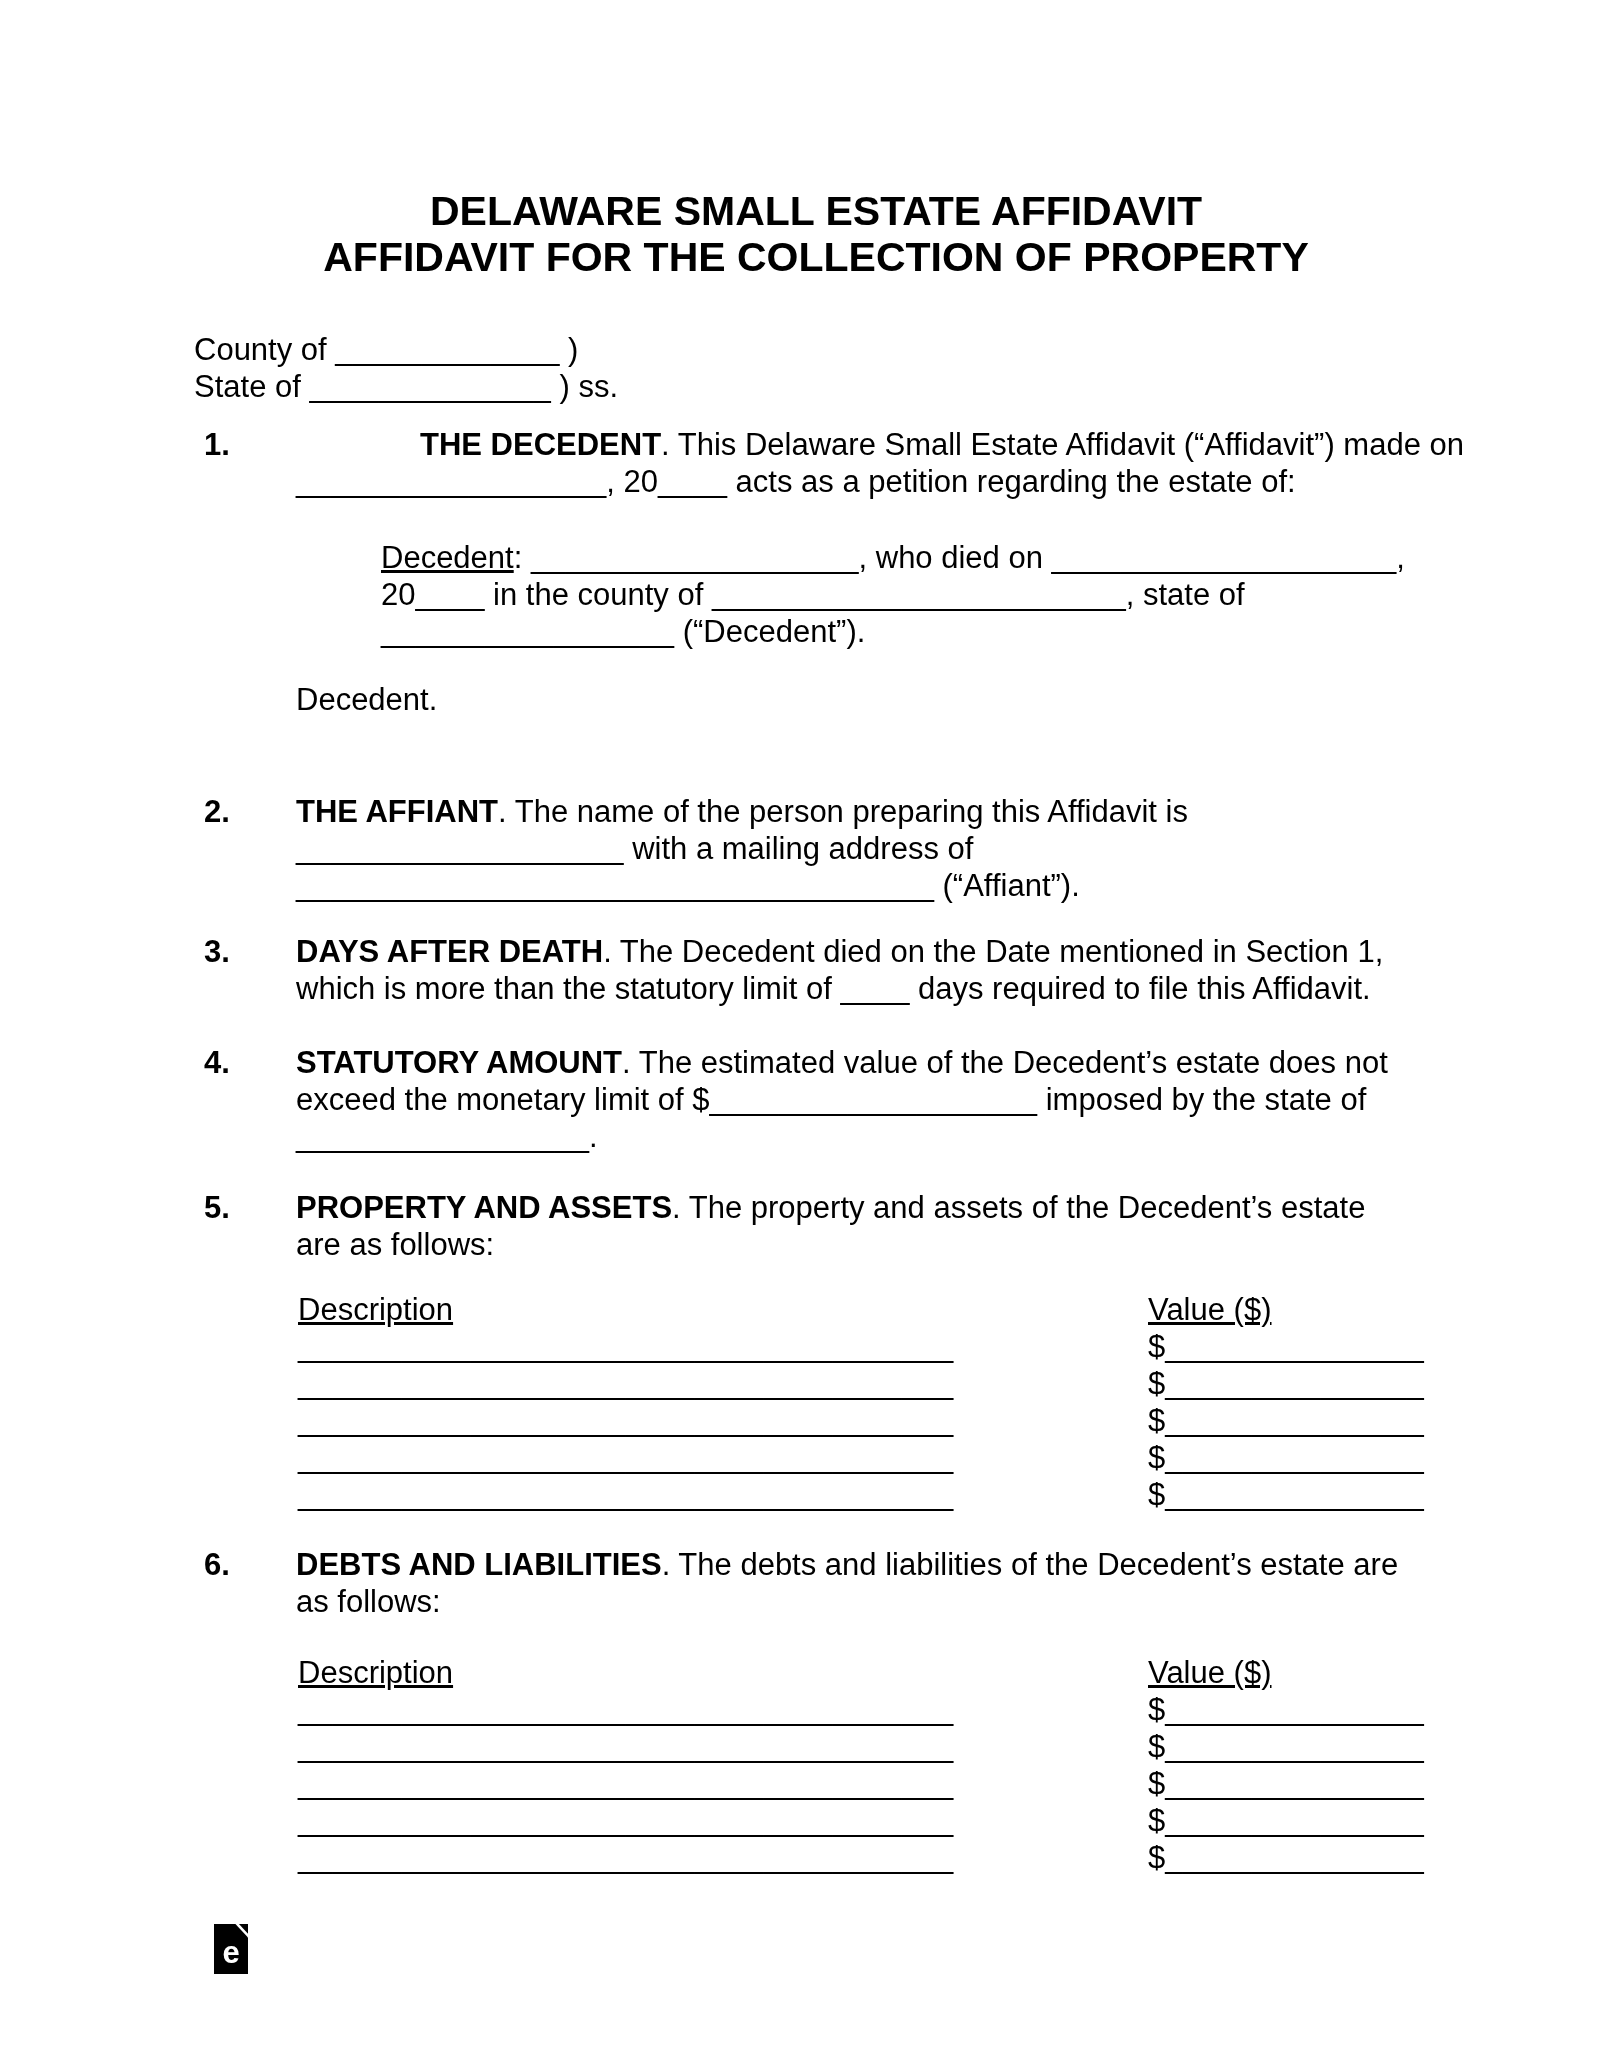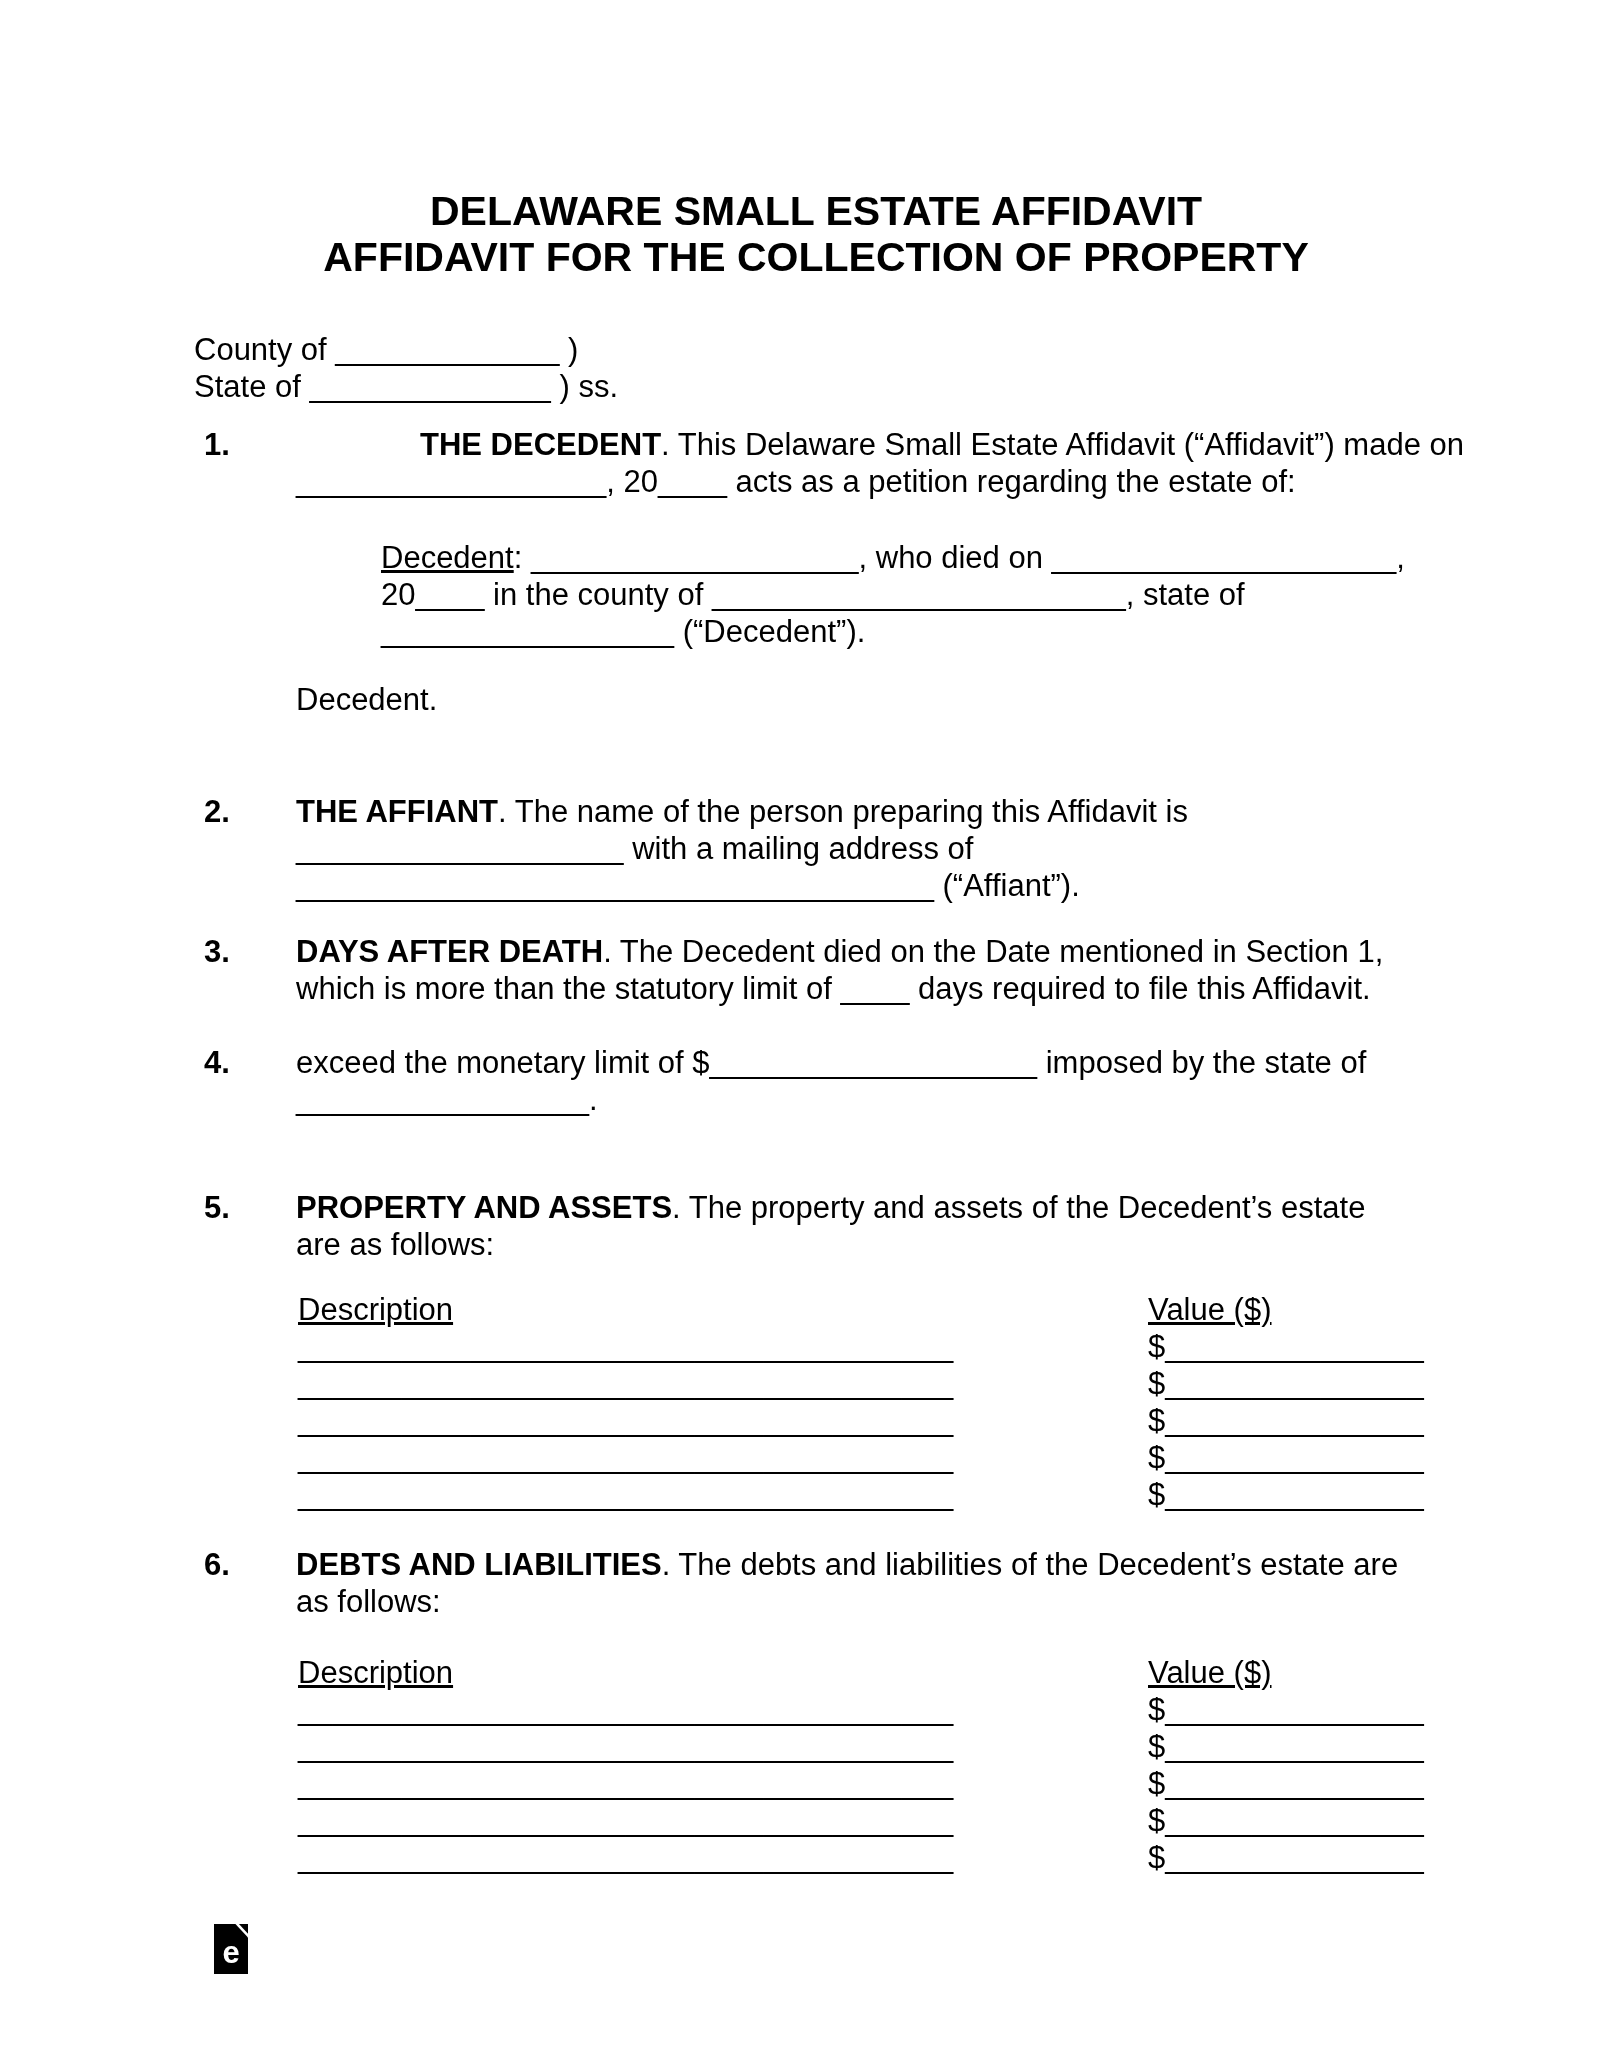--- a/index.html
+++ b/index.html
@@ -94,20 +94,21 @@
     <div class="num">3.</div>
     <div class="body">
       <div class="line"><span class="b">DAYS AFTER DEATH</span><span>. The Decedent died on the Date mentioned in Section 1,</span></div>
       <div class="line">which is more than the statutory limit of ____ days required to file this Affidavit.</div>
     </div>
   </div>
 
   <div class="sec" style="top:1044px">
     <div class="num">4.</div>
     <div class="body">
+      <div class="line"><span class="b">STATUTORY AMOUNT</span><span>. The estimated value of the Decedent’s estate does not</span></div>
       <div class="line">exceed the monetary limit of $___________________ imposed by the state of</div>
       <div class="line">_________________.</div>
     </div>
   </div>
 
   <div class="sec" style="top:1189px">
     <div class="num">5.</div>
     <div class="body">
       <div class="line"><span class="b">PROPERTY AND ASSETS</span><span>. The property and assets of the Decedent’s estate</span></div>
       <div class="line">are as follows:</div>

